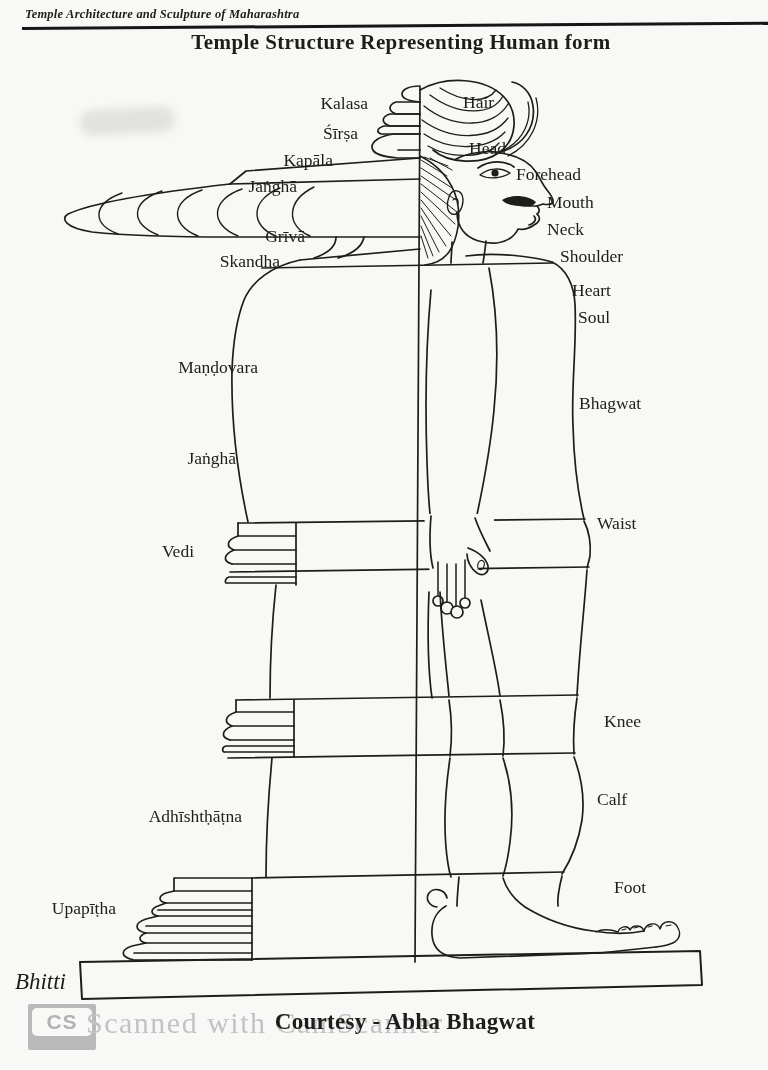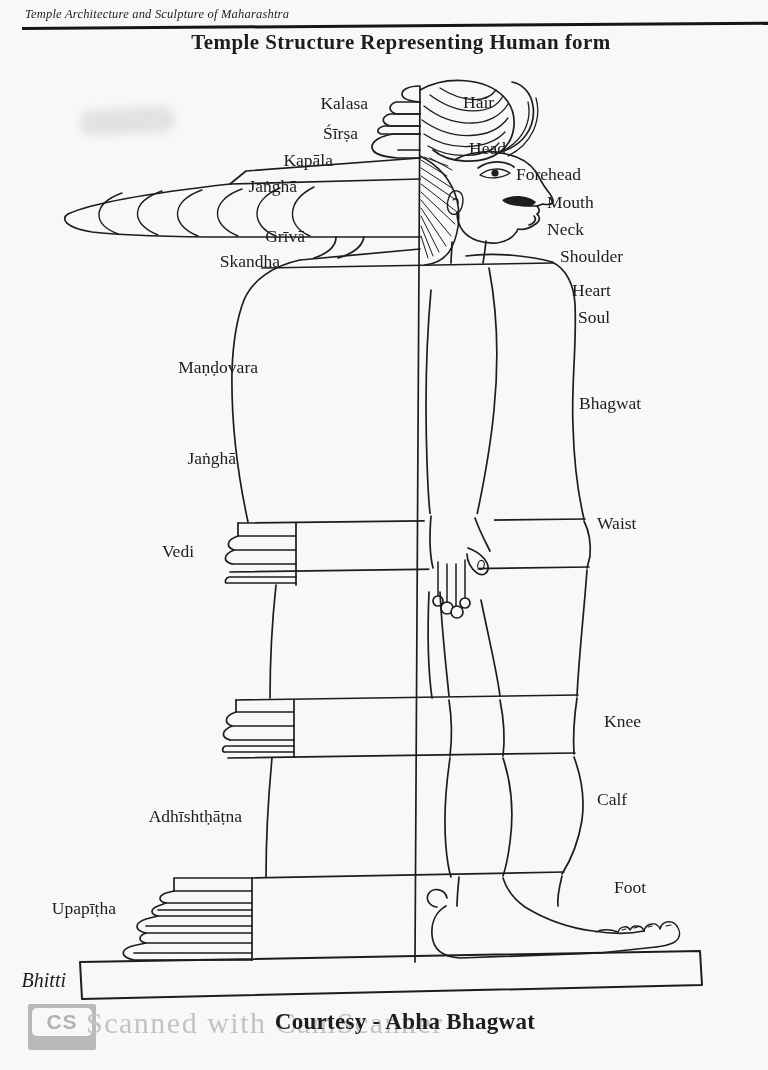--- a/index.html
+++ b/index.html
@@ -4,38 +4,38 @@
 <style>
   html,body{margin:0;padding:0;}
   body{
     width:768px;height:1070px;position:relative;overflow:hidden;
     background:#f8f8f6;
     font-family:"Liberation Serif","DejaVu Serif",serif;
     color:#1d1d1b;
   }
   .abs{position:absolute;}
   .header-title{
-    left:25px;top:7px;font-size:12.5px;font-weight:normal;font-style:italic;
+    left:25px;top:7px;font-size:12.5px;font-weight:bold;font-style:italic;
     letter-spacing:.2px;white-space:nowrap;
   }
   .header-rule{
     left:22px;top:27px;width:746px;height:3px;background:#161616;
     transform:rotate(-0.4deg);transform-origin:left center;
   }
   .page-title{
     left:401px;top:30px;transform:translateX(-50%);
     font-size:21px;font-weight:bold;white-space:nowrap;letter-spacing:.4px;
   }
   .smudge{
     left:80px;top:108px;width:95px;height:26px;border-radius:12px;
     background:rgba(170,170,170,.28);filter:blur(4px);transform:rotate(-3deg);
   }
   .lbl{font-size:17.5px;white-space:nowrap;line-height:1.15;}
   .tl{transform:translateX(-100%);} 
-  .italic{font-style:italic;font-size:20px;}
+  .italic{font-style:italic;font-size:23px;}
   svg{position:absolute;left:0;top:0;}
   .courtesy{
     left:405px;top:1009px;transform:translateX(-50%);
     font-size:23px;font-weight:bold;white-space:nowrap;letter-spacing:.3px;
   }
   .wm-text{
     left:86px;top:1006px;font-size:30px;letter-spacing:1.5px;white-space:nowrap;
     font-family:Liberation Serif, serif;color:#c3c3c3;
   }
   .cs-badge{

